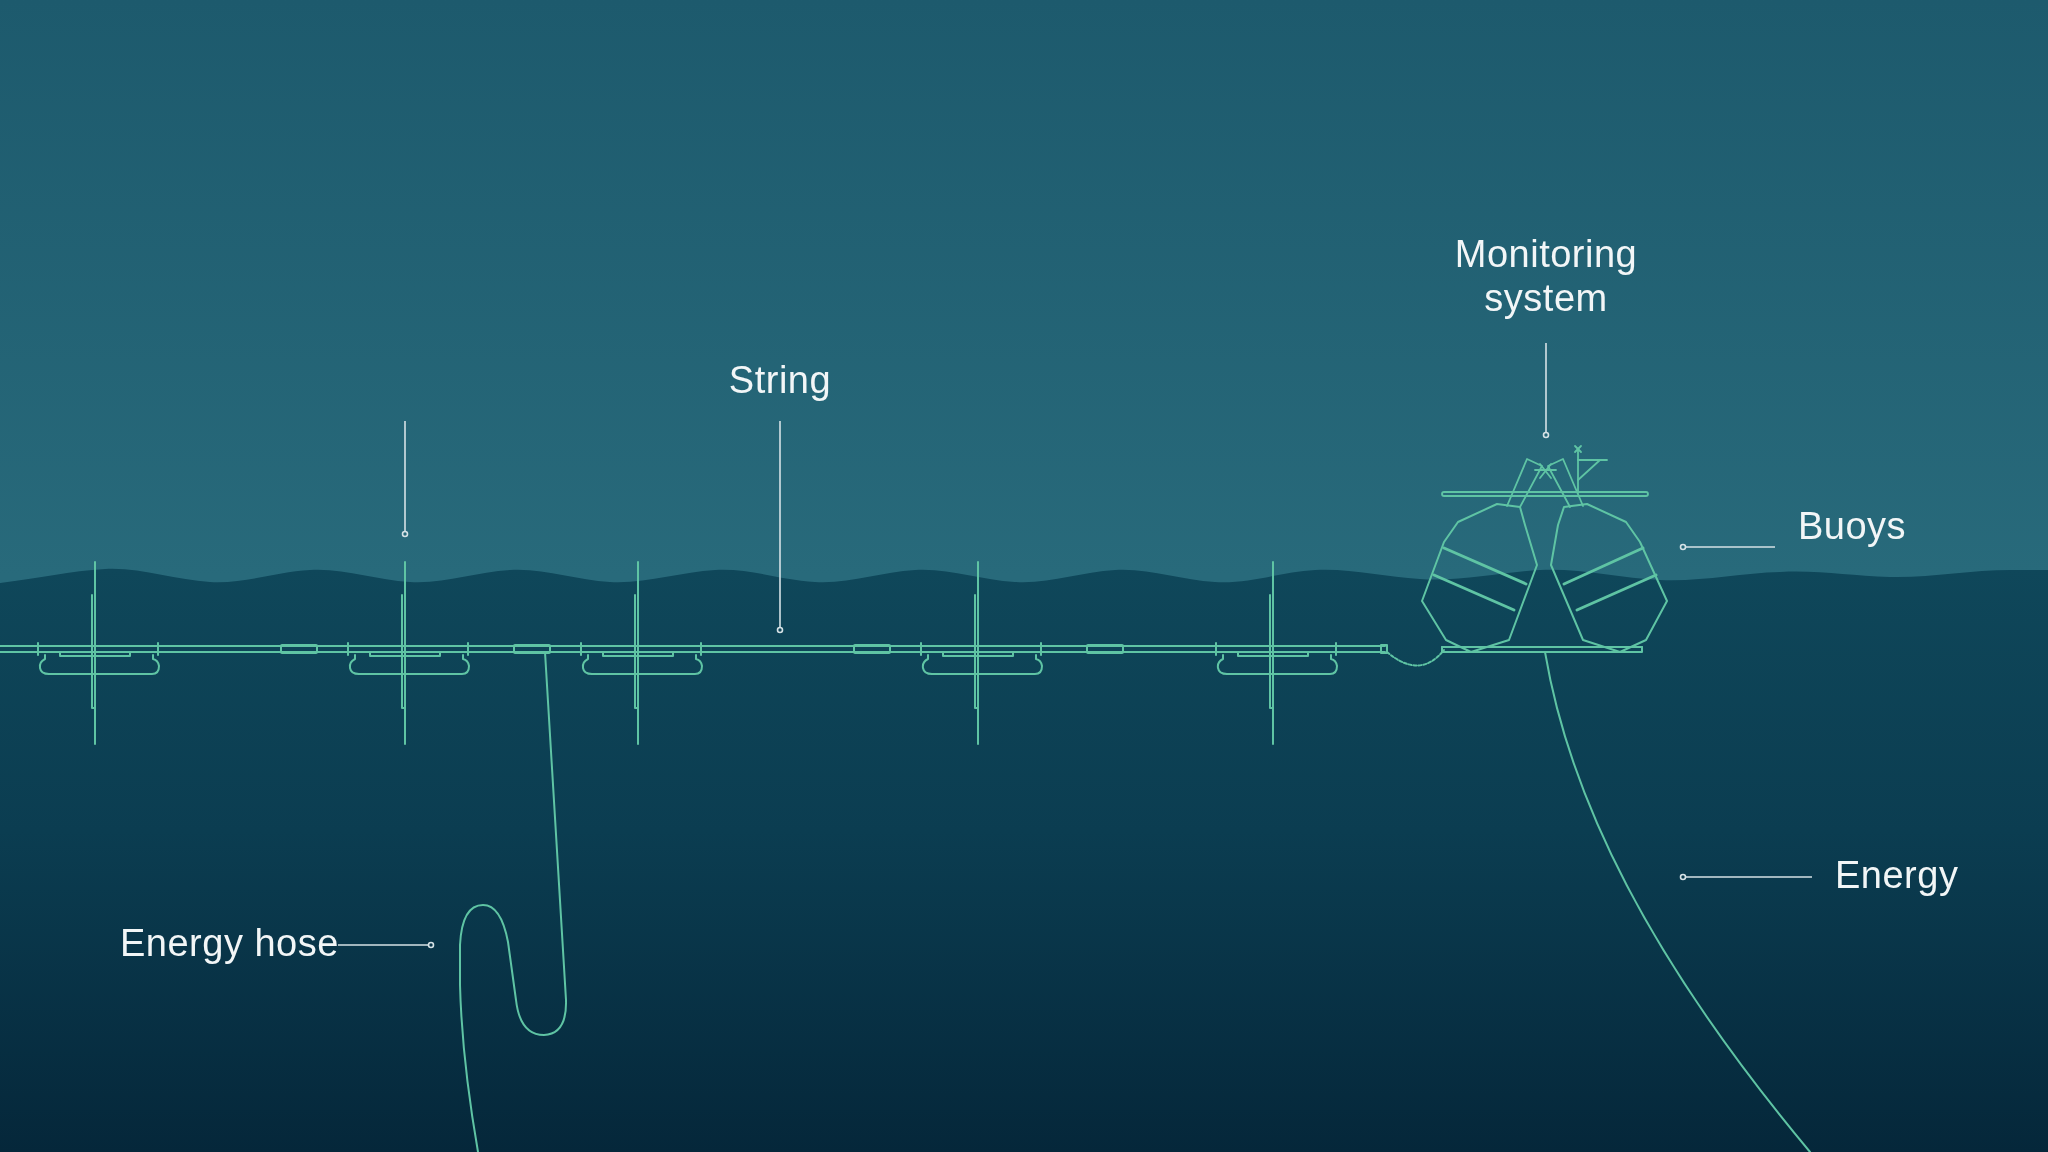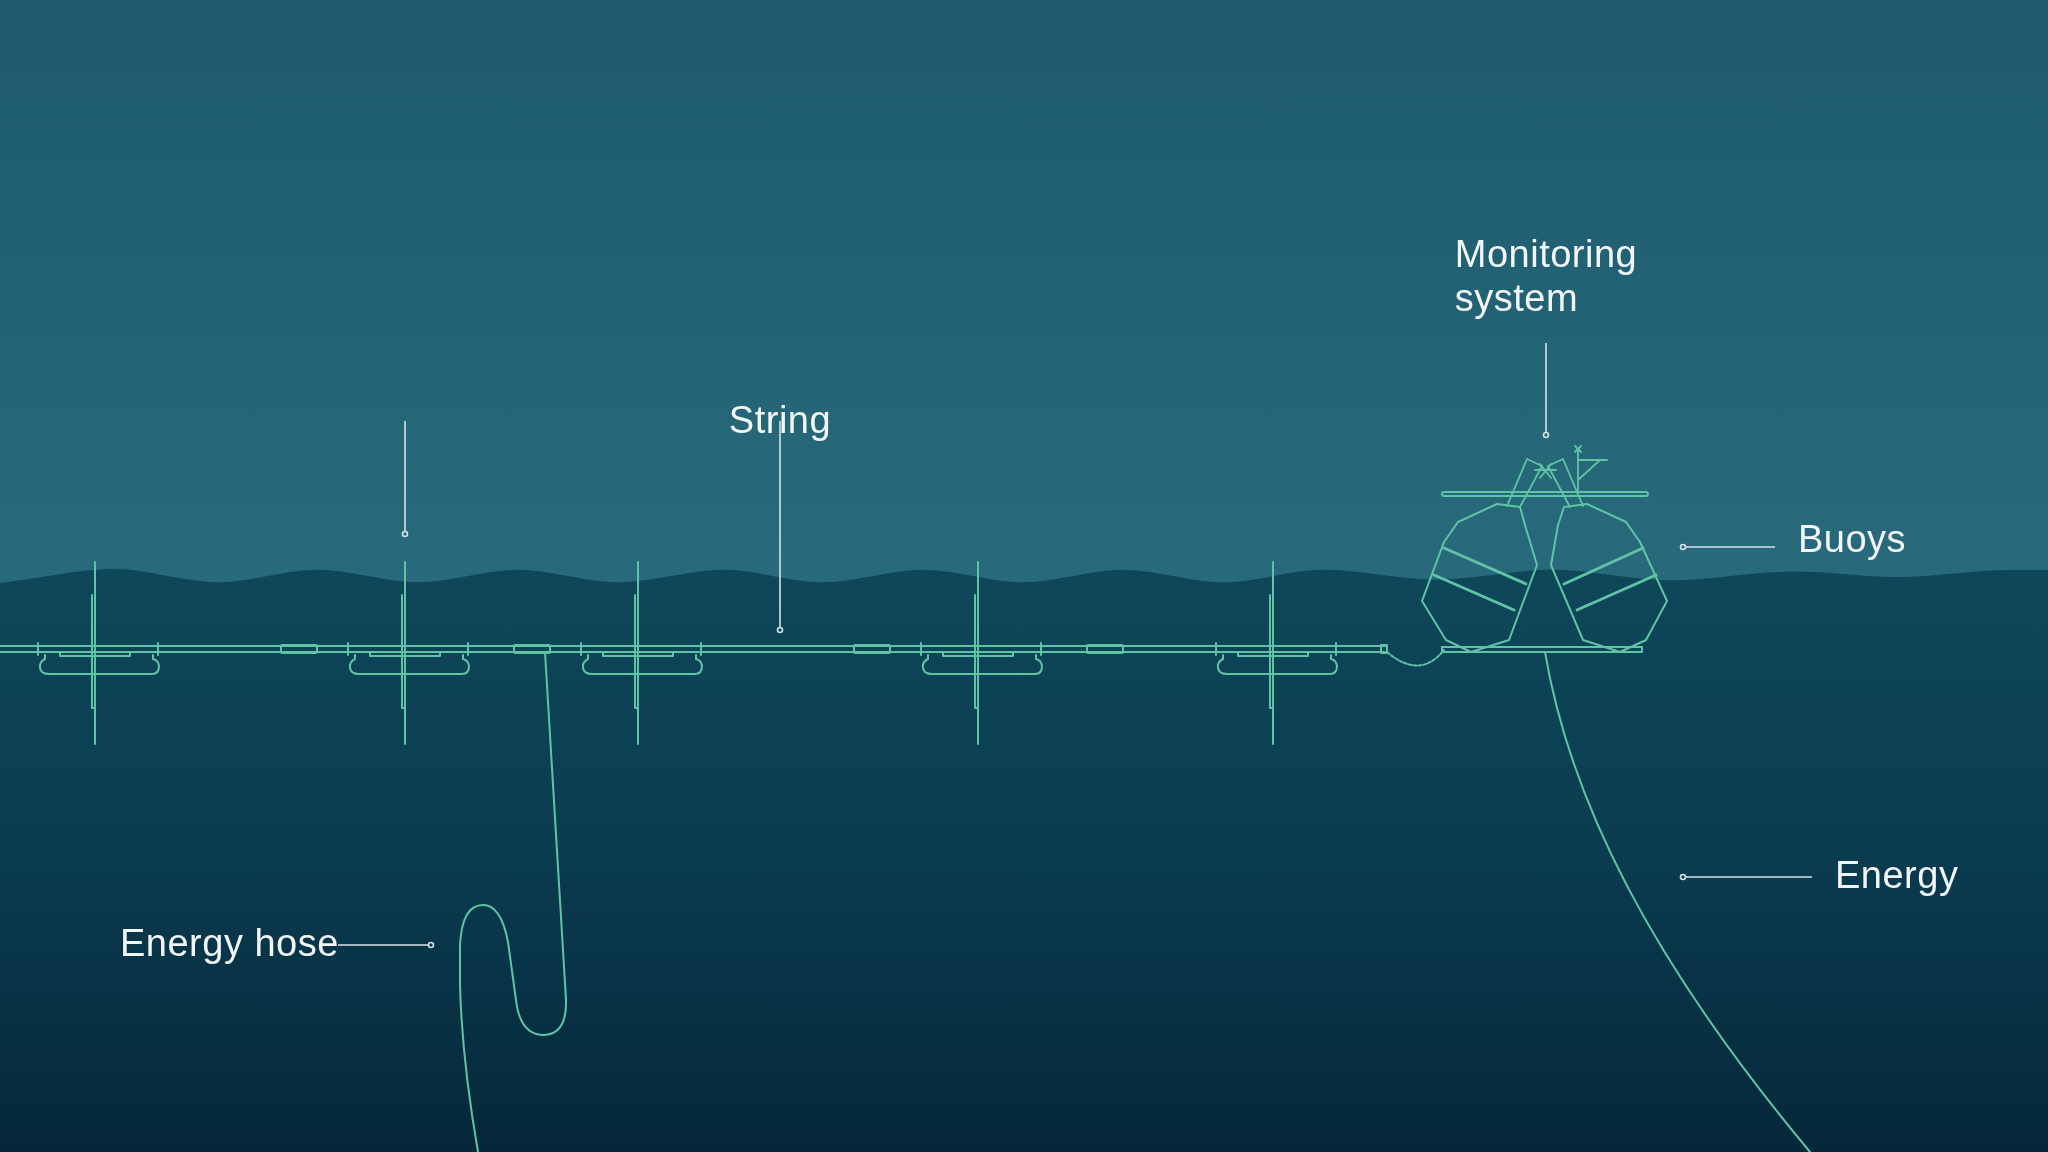--- a/index.html
+++ b/index.html
@@ -8,21 +8,21 @@
   .scene svg { position: absolute; left: 0; top: 0; }
   .label {
     position: absolute;
     color: #f2f6f7;
     font-family: "Liberation Sans", "DejaVu Sans", sans-serif;
     font-size: 38px;
     line-height: 44px;
     letter-spacing: 0.5px;
     white-space: nowrap;
   }
-  .label.center { transform: translateX(-50%); }
+  .label.center { text-align: center; transform: translateX(-50%); }
   .label .line { display: block; }
 </style>
 </head>
 <body>
 
 <div class="scene">
   <svg width="2048" height="1152" viewBox="0 0 2048 1152">
     <defs>
       <linearGradient id="sky" x1="0" y1="0" x2="0" y2="1">
         <stop offset="0" stop-color="#1d5a6d"></stop>
@@ -157,30 +157,30 @@
         <circle cx="1683" cy="877" r="2.5"></circle>
       </g>
       <g>
         <line x1="338" y1="945" x2="428" y2="945"></line>
         <circle cx="431" cy="945" r="2.5"></circle>
       </g>
     </g>
   </svg>
 
 
-  <div class="label center" style="left:780px; top:358px;margin-top:40px;">
+  <div class="label center" style="left:780px; top:358px;">
     <span>String</span>
   </div>
 
   <div class="label center" style="left:1546px; top:232px;">
     <span class="line">Monitoring</span>
     <span class="line">system</span>
   </div>
 
-  <div class="label" style="left:1798px; top:517px;">
+  <div class="label" style="left:1798px; top:504px;">
     <span>Buoys</span>
   </div>
 
   <div class="label" style="left:1835px; top:853px;">
     <span>Energy</span>
   </div>
 
   <div class="label" style="left:120px; top:921px;">
     <span>Energy hose</span>
   </div>

